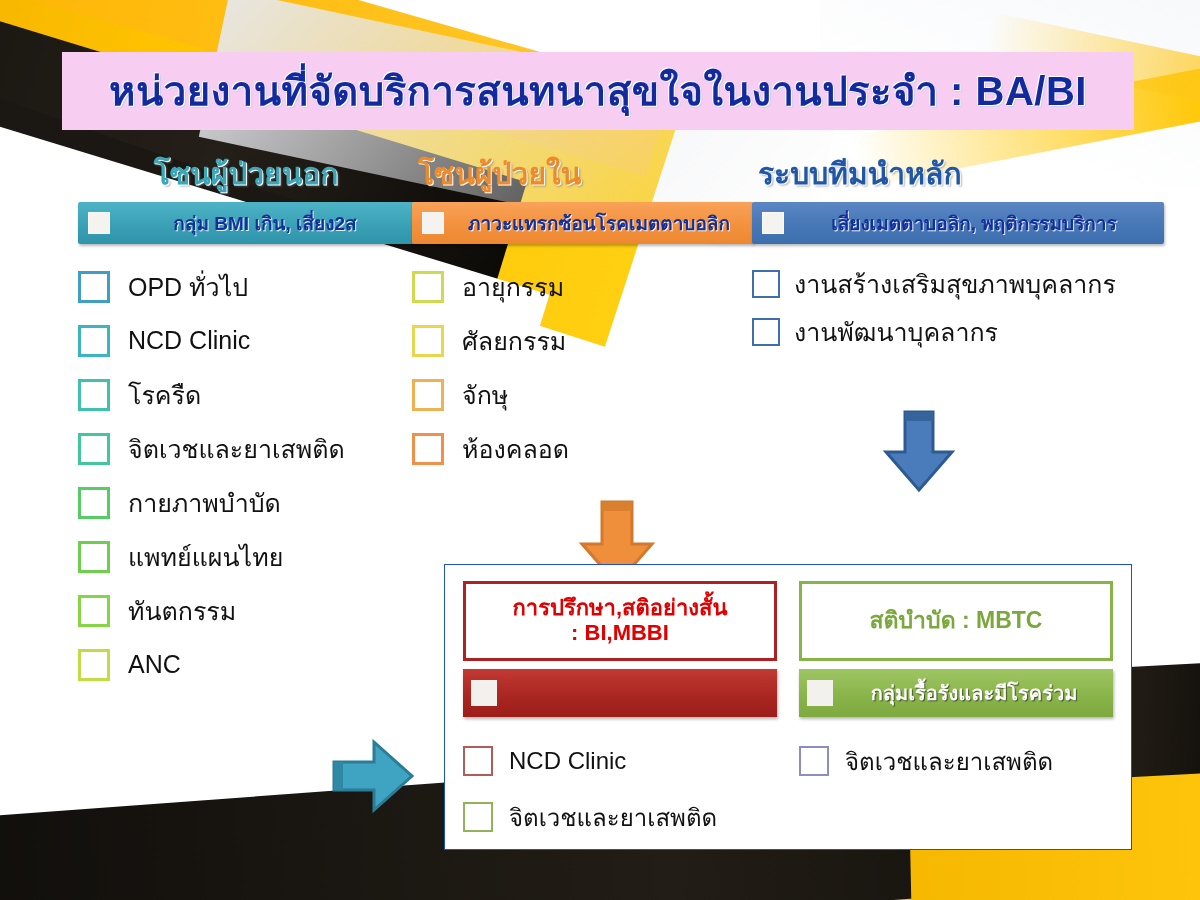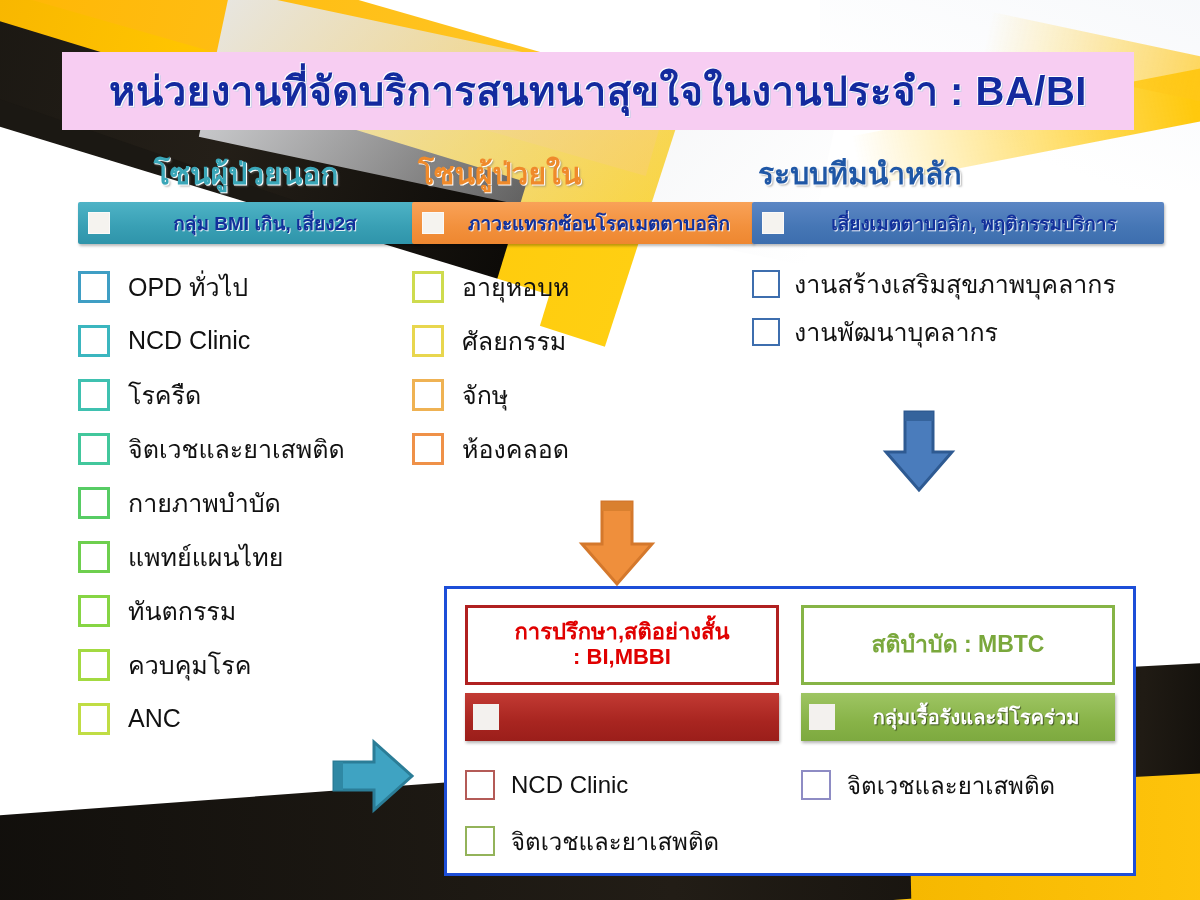--- a/index.html
+++ b/index.html
@@ -139,22 +139,22 @@
   #col3 .item-label{font-size:25px;}
 
   
   .arrow{position:absolute;z-index:3;}
   #arrow-orange{left:576px;top:498px;}
   #arrow-blue{left:880px;top:408px;}
   #arrow-teal{left:330px;top:736px;}
 
   
   .panel{
-    position:absolute;left:444px;top:586px;width:686px;height:284px;
-    background:#ffffff;border:3px solid #1d4ed8;z-index:4;
+    position:absolute;left:444px;top:564px;width:686px;height:284px;
+    background:#ffffff;border:1px solid #1d4ed8;z-index:4;
   }
   .panel-cols{display:flex;gap:22px;padding:16px 18px 0 18px;}
   .pcol{flex:1;}
 
   .pbox{
     border:3px solid #b02020;background:#fff;height:74px;
     display:flex;flex-direction:column;align-items:center;justify-content:center;
     line-height:1.12;
   }
   .pbox.green{border-color:#86b446;height:74px;}
@@ -236,40 +236,36 @@
       </div>
       <div class="item">
         <span class="chk" style="border-color:#6ecf4e"></span>
         <span class="item-label">แพทย์แผนไทย</span>
       </div>
       <div class="item">
         <span class="chk" style="border-color:#86d544"></span>
         <span class="item-label">ทันตกรรม</span>
       </div>
       <div class="item">
-        <span class="chk" style="border-color:#a3da41"></span>
-        <span class="item-label">ควบคุมโรค</span>
-      </div>
-      <div class="item">
         <span class="chk" style="border-color:#c0dd44"></span>
         <span class="item-label">ANC</span>
       </div>
     </div>
   </div>
 
   <div class="col" id="col2">
     <div class="col-title t-orange">โซนผู้ป่วยใน</div>
     <div class="cap-bar bar-orange">
       <span class="cbox"></span>
       <span class="ctext">ภาวะแทรกซ้อนโรคเมตตาบอลิก</span>
     </div>
     <div class="list">
       <div class="item">
         <span class="chk" style="border-color:#cedb4e"></span>
-        <span class="item-label">อายุหอบห</span>
+        <span class="item-label">อายุกรรม</span>
       </div>
       <div class="item">
         <span class="chk" style="border-color:#e8d64e"></span>
         <span class="item-label">ศัลยกรรม</span>
       </div>
       <div class="item">
         <span class="chk" style="border-color:#efb253"></span>
         <span class="item-label">จักษุ</span>
       </div>
       <div class="item">

